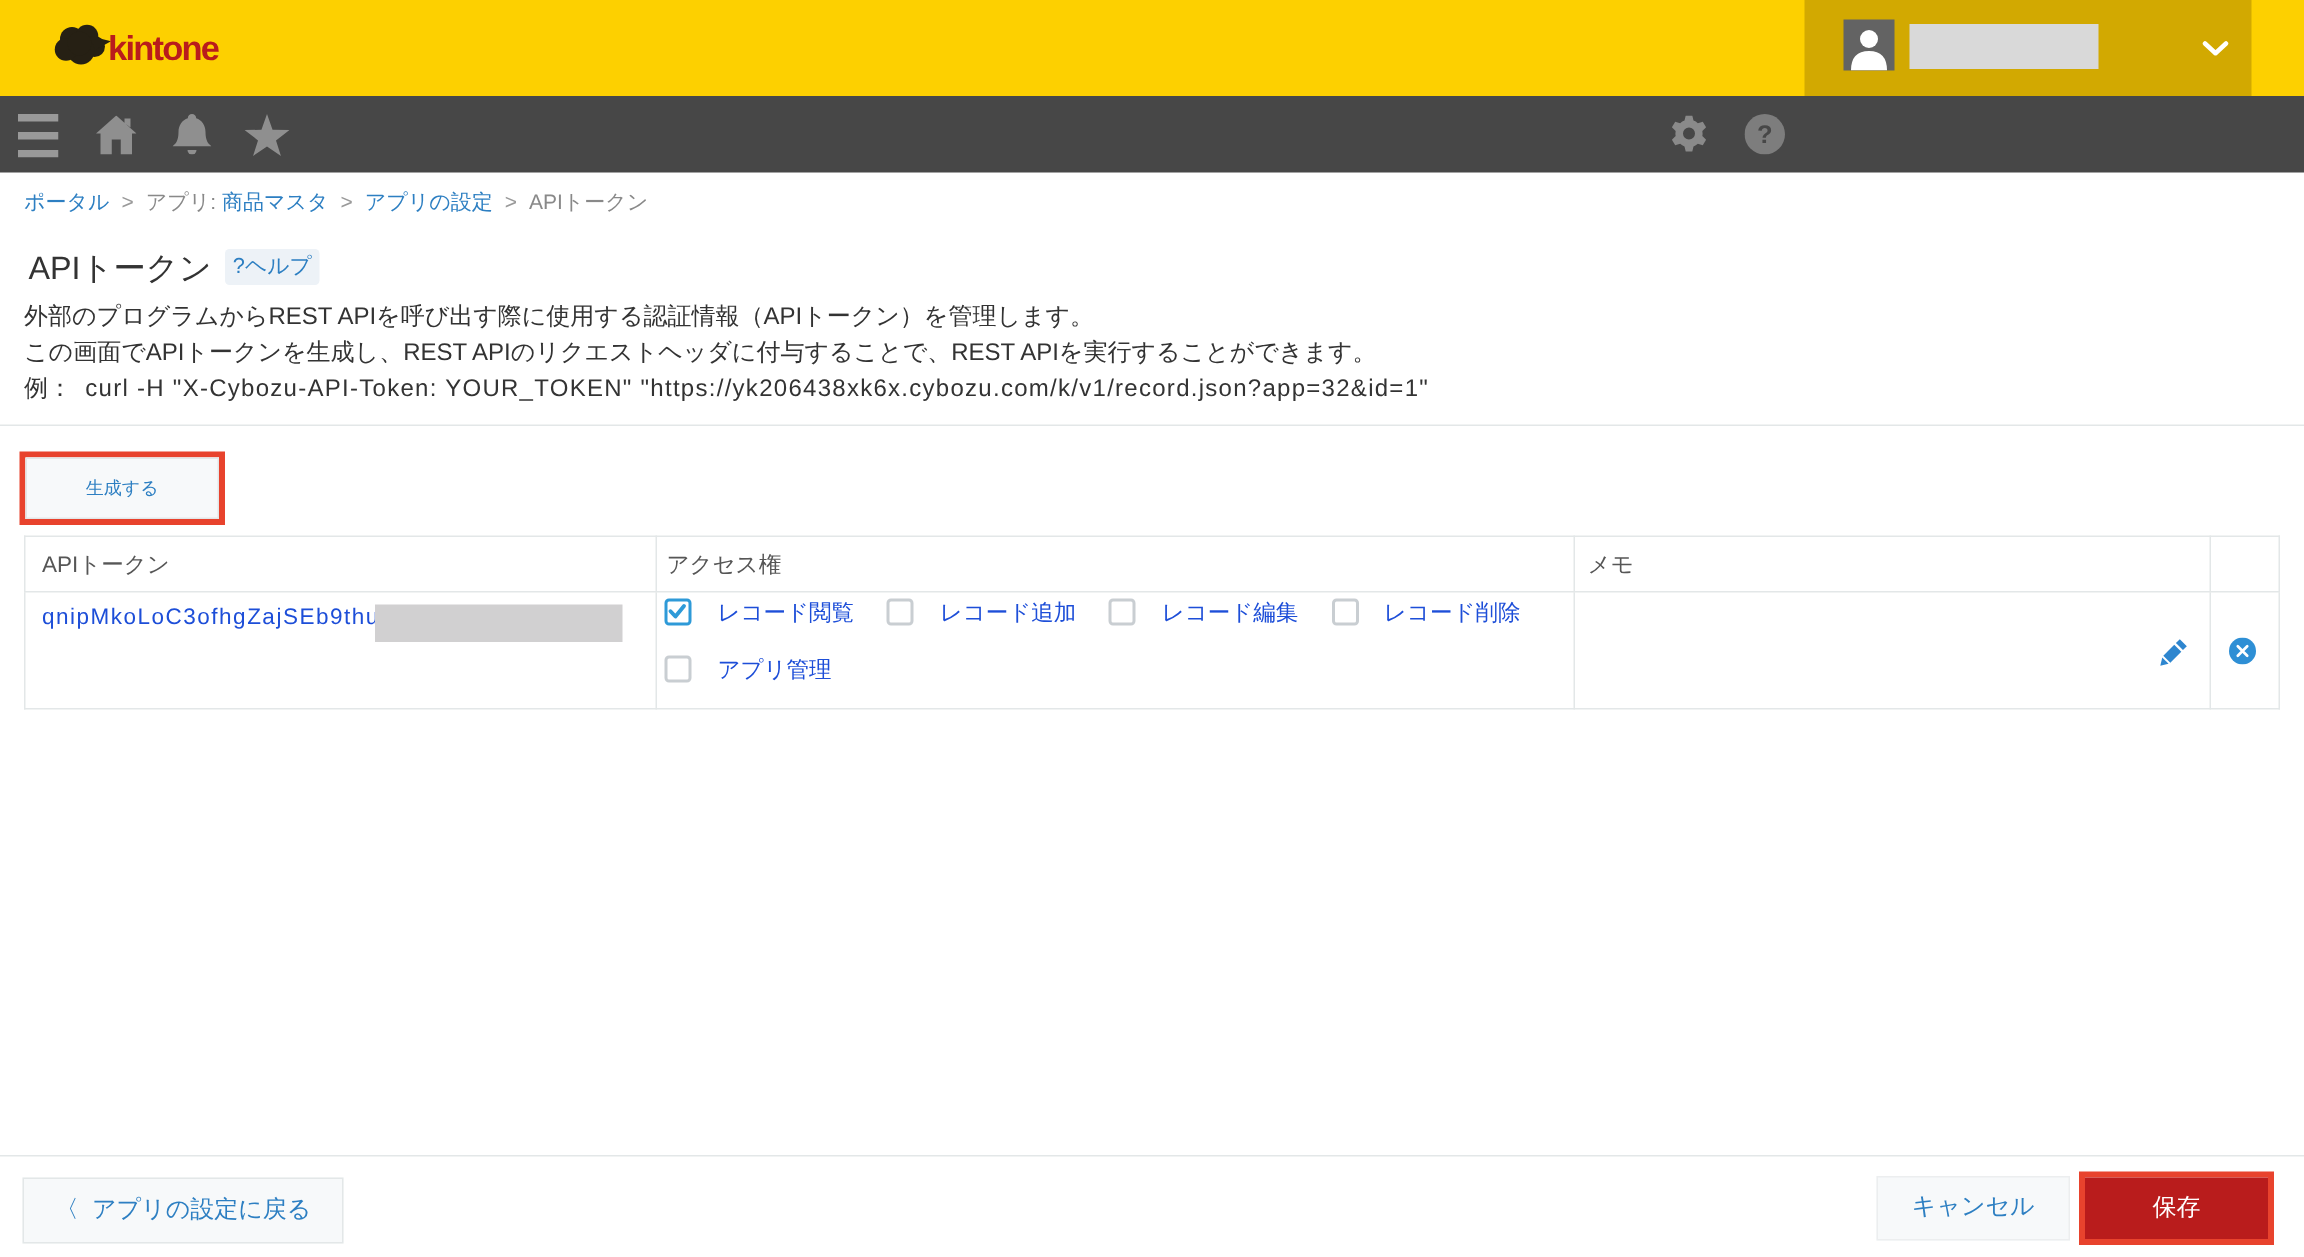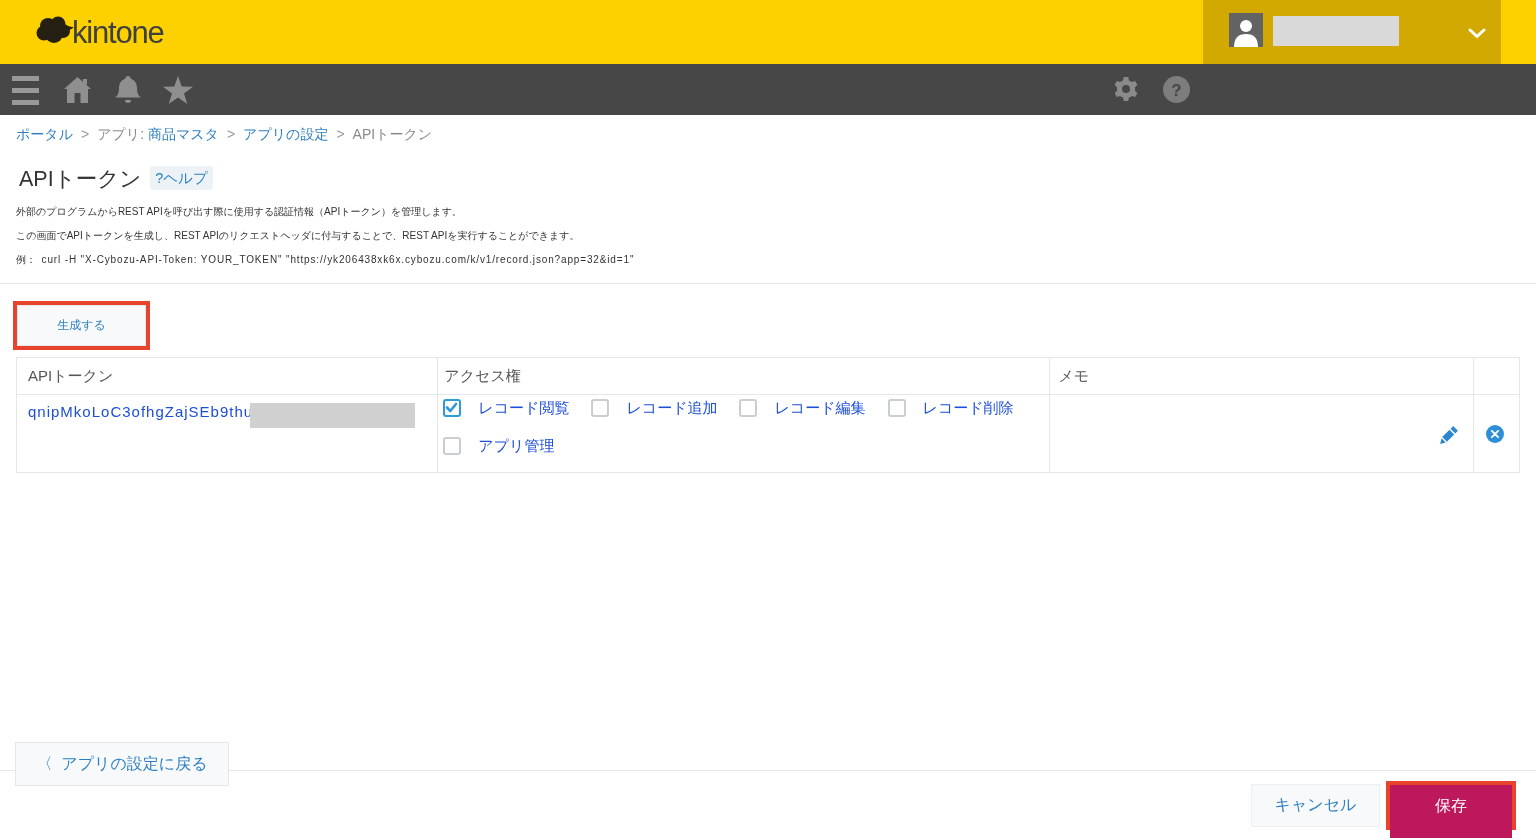--- a/index.html
+++ b/index.html
@@ -1,40 +1,40 @@
 <!DOCTYPE html>
 <html lang="ja"><head>
 <meta charset="utf-8">
 <style>
 * { margin:0; padding:0; box-sizing:border-box; }
 html,body { width:1536px; height:838px; background:#fff; font-family:"Liberation Sans", sans-serif; overflow:hidden; }
 
 .yellow { position:absolute; left:0; top:0; width:1536px; height:64px; background:#fdd000; }
 .logo { position:absolute; left:36px; top:14px; display:flex; align-items:center; }
 .logo svg { display:block; }
-.logoword { font-size:31px; font-weight:normal; color:#404040; letter-spacing:-1.2px; line-height:1; margin-left:-4px; margin-top:0px; }
+.logoword { font-size:23px; font-weight:bold; color:#b91c1c; letter-spacing:-1.2px; line-height:1; margin-left:-4px; margin-top:0px; }
 .userarea { position:absolute; left:1203px; top:0; width:298px; height:64px; background:#d2a901; }
 .usq { position:absolute; left:26px; top:13px; width:34px; height:34px; background:#636363; }
 .ubar { position:absolute; left:70px; top:16px; width:126px; height:30px; background:#d9d9d9; }
 .uchev { position:absolute; left:265px; top:25px; }
 
 .nav { position:absolute; left:0; top:64px; width:1536px; height:51px; background:#474747; }
 .nic { position:absolute; top:0; height:51px; display:flex; align-items:center; justify-content:center; }
 .search { position:absolute; left:1203px; top:0; width:298px; height:51px; background:#fff; }
 .search .ph { position:absolute; left:14px; top:0; line-height:51px; font-size:15px; color:#8a8a8a; }
 .sbtn { position:absolute; right:0; top:0; width:50px; height:51px; background:#ececec; display:flex; align-items:center; justify-content:center; }
 
 .crumbs { position:absolute; left:16px; top:126px; font-size:14px; color:#898989; }
 .crumbs a { color:#2d7fc2; text-decoration:none; }
 .crumbs .sep { margin:0 8px; color:#9a9a9a; font-size:14px; }
 
 .title { position:absolute; left:19px; top:164px; font-size:21.5px; color:#333; font-weight:normal; }
 .helpbadge { position:absolute; left:150px; top:166px; width:63px; height:24px; background:#edf2f7; border-radius:3px; color:#2d7fc2; font-size:14.5px; text-align:center; line-height:24px; }
 
-.desc { position:absolute; left:16px; top:200px; font-size:10px; line-height:24px; color:#333; }
+.desc { position:absolute; left:16px; top:200px; font-size:16px; line-height:24px; color:#333; }
 .hr1 { position:absolute; left:0; top:283px; width:1536px; height:1px; background:#e3e7e8; }
 
 .redbox { position:absolute; border:4px solid #e8432d; }
 .rb1 { left:13px; top:301px; width:137px; height:49px; }
 .genbtn { position:absolute; left:0; top:0; width:129px; height:41px; background:#f7f9fa; border:1px solid #e3e7e8; color:#2d7fc2; font-size:12px; text-align:center; line-height:39px; }
 
 .tbl { position:absolute; left:16px; top:357px; width:1504px; border-collapse:collapse; table-layout:fixed; }
 .tbl th, .tbl td { border:1px solid #e3e7e8; font-weight:normal; text-align:left; font-size:15px; color:#1d4ed8; } .tbl th { color:#565656; }
 .tbl th { height:37px; padding:0 0 0 11px; } .tbl th.c2 { padding-left:6px; } .tbl th.c3 { padding-left:8px; }
 .tbl td { height:78px; vertical-align:top; }
@@ -42,24 +42,24 @@
 .token { position:relative; padding:8px 0 0 11px; font-size:15px; letter-spacing:1px; }
 .redact { position:absolute; left:233px; top:8px; width:165px; height:25px; background:#d1d0d1; }
 .perm { padding:4px 0 0 5px; white-space:nowrap; }
 .permrow { display:flex; align-items:flex-start; height:26px; margin-bottom:12px; } .permrow:last-child { margin-bottom:0; }
 .cb { flex:none; width:18px; height:18px; border:2px solid #c9ced2; border-radius:3px; background:#fff; margin-right:17px; }
 .cb.on { border-color:#2e9ad8; position:relative; }
 .lbl { margin-right:22px; }
 .acts { position:relative; }
 
 .hr2 { position:absolute; left:0; top:770px; width:1536px; height:1px; background:#e3e7e8; }
-.backbtn { position:absolute; left:15px; top:742px; width:214px; height:44px; background:#f7f9fa; border:1px solid #e3e7e8; color:#2d7fc2; font-size:16px; text-align:center; line-height:41px; }
+.backbtn { position:absolute; left:15px; top:785px; width:214px; height:44px; background:#f7f9fa; border:1px solid #e3e7e8; color:#2d7fc2; font-size:16px; text-align:center; line-height:41px; }
 .cancel { position:absolute; left:1251px; top:784px; width:129px; height:43px; background:#f7f9fa; border:1px solid #eceeef; color:#2d7fc2; font-size:16px; text-align:center; line-height:40px; }
 .rb2 { left:1386px; top:781px; width:130px; height:49px; }
-.savebtn { position:absolute; left:0px; top:0px; width:122px; height:54px; background:#be185d; color:#fff; font-size:16px; text-align:center; line-height:41px; }
+.savebtn { position:absolute; left:0px; top:0px; width:122px; height:41px; background:#b91c1c; color:#fff; font-size:16px; text-align:center; line-height:41px; }
 </style>
 </head>
 <body>
 <div class="yellow">
   <div class="logo">
     <svg width="40" height="36" viewBox="0 0 40 36">
       <g fill="#262014">
         <circle cx="12" cy="12" r="8"></circle>
         <circle cx="22" cy="10" r="7.5"></circle>
         <circle cx="27" cy="17" r="7"></circle>

